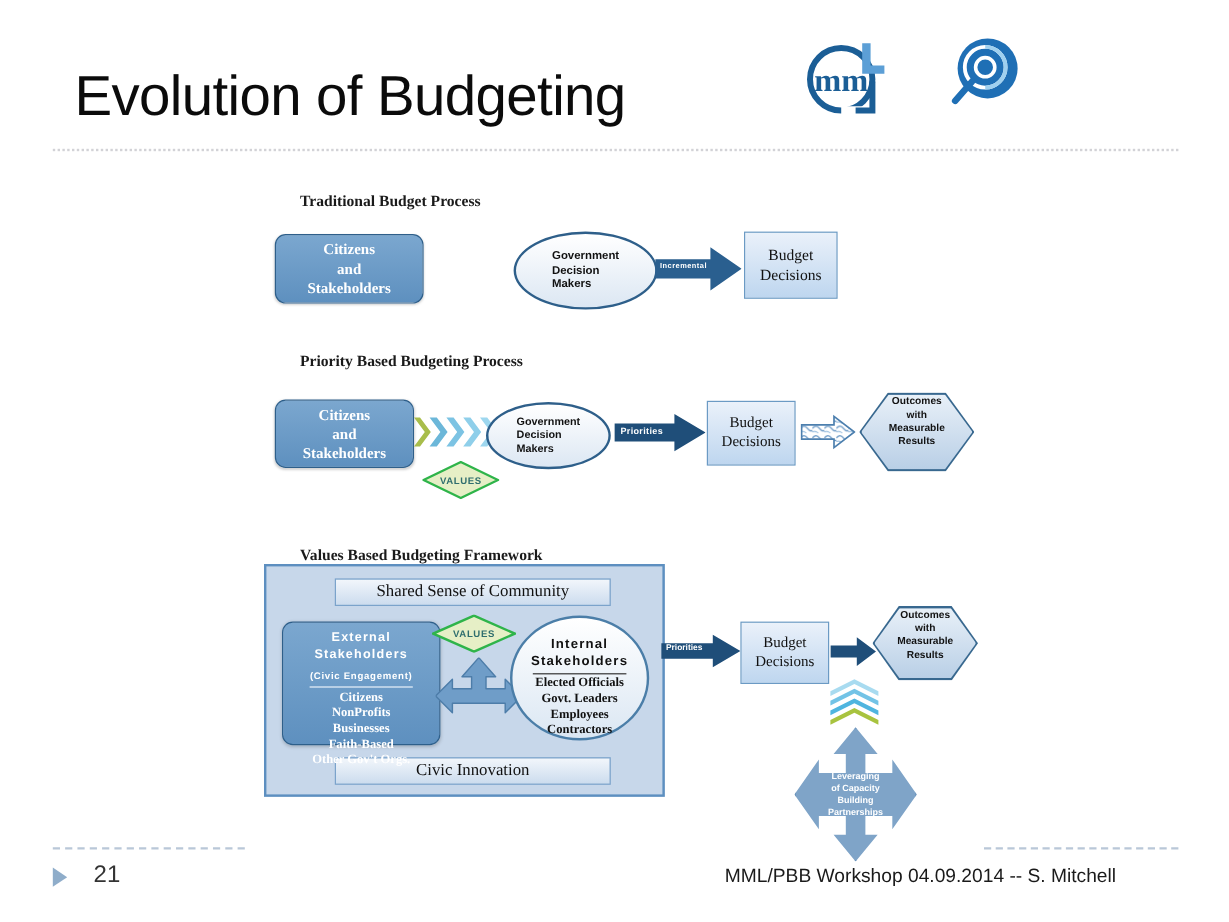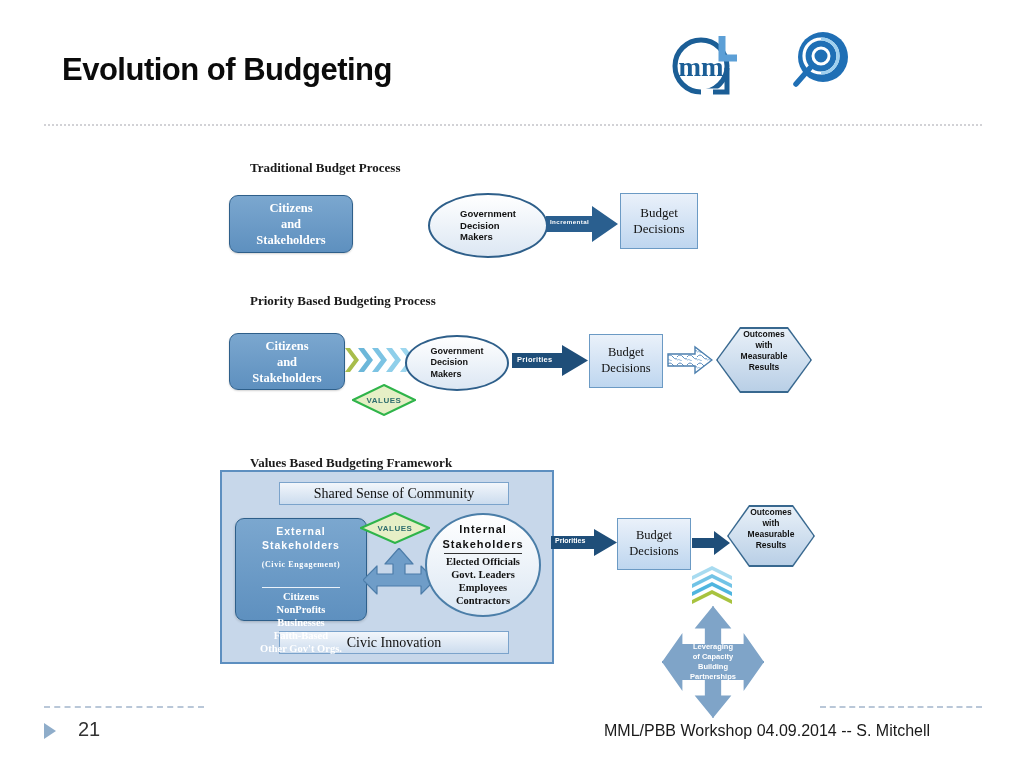--- a/index.html
+++ b/index.html
@@ -15,22 +15,22 @@
     font-family: "Liberation Sans", sans-serif;
     color: #000;
   }
 
   
   #slide-title {
     position: absolute;
     left: 62px;
     top: 52px;
     font-family: "Liberation Sans", sans-serif;
-    font-size: 31px;
-    font-weight: bold;
+    font-size: 47px;
+    font-weight: normal;
     letter-spacing: -0.5px;
     color: #0b0b0b;
     white-space: nowrap;
   }
   #header-divider {
     position: absolute;
     left: 44px;
     top: 124px;
     width: 938px;
     height: 0;
@@ -181,45 +181,45 @@
     box-shadow: 0 1px 3px rgba(0,0,0,.2);
   }
   #external-box .hd {
     font-family: "Liberation Sans", sans-serif;
     font-weight: bold;
     font-size: 10.5px;
     letter-spacing: 1px;
     line-height: 1.32;
   }
   #external-box .sub {
-    font-family: Liberation Serif, serif;
+    font-family: Liberation Sans, sans-serif;
     font-weight: bold;
     font-size: 8px;
     letter-spacing: .6px;
     border-bottom: 1px solid #eaf2fa;
     display: inline-block;
-    padding-bottom: 18px;
+    padding-bottom: 4px;
     margin-bottom: 2px;
   }
   #external-box .li {
     font-family: "Liberation Serif", serif;
     font-weight: bold;
     font-size: 10.5px;
     line-height: 1.25;
   }
   #internal-circle {
     position: absolute;
     background: linear-gradient(180deg,#ffffff 0%, #dbe7f3 100%);
     border: 2px solid #4b7ea8;
     border-radius: 50%;
     text-align: center;
     display: flex;
     flex-direction: column;
     align-items: center;
-    justify-content: center;
+    justify-content: flex-end;
     color: #111;
   }
   #internal-circle .hd {
     font-family: "Liberation Sans", sans-serif;
     font-weight: bold;
     font-size: 11px;
     letter-spacing: 1px;
     line-height: 1.3;
   }
   #internal-circle .rule {

